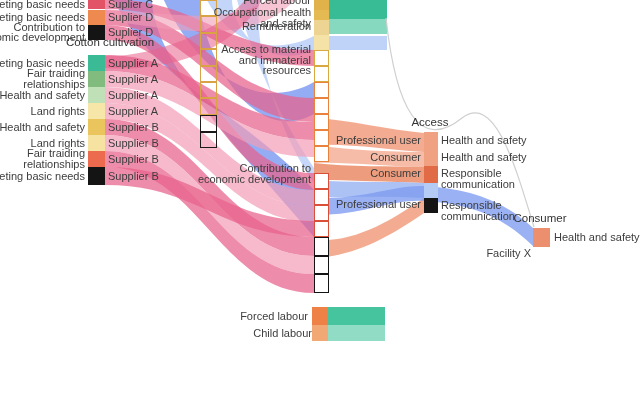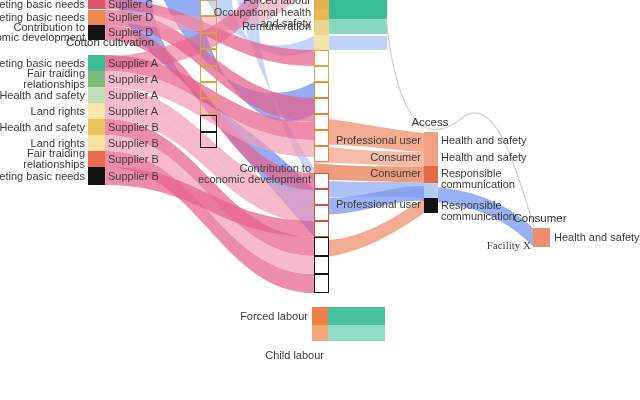--- a/index.html
+++ b/index.html
@@ -111,37 +111,40 @@
     <div class="nodebox" style="left: 314px; top: 189px; width: 15px; height: 16px; border: 1.5px solid rgb(217, 79, 56); background: rgb(255, 255, 255);"></div>
     <div class="nodebox" style="left: 314px; top: 205px; width: 15px; height: 16px; border: 1.5px solid rgb(217, 79, 56); background: rgb(255, 255, 255);"></div>
     <div class="nodebox" style="left: 314px; top: 221px; width: 15px; height: 16px; border: 1.5px solid rgb(217, 79, 56); background: rgb(255, 255, 255);"></div>
     <div class="nodebox" style="left: 314px; top: 237px; width: 15px; height: 18.7px; border: 1.5px solid rgb(20, 20, 20); background: rgb(255, 255, 255);"></div>
     <div class="nodebox" style="left: 314px; top: 255.7px; width: 15px; height: 18.7px; border: 1.5px solid rgb(20, 20, 20); background: rgb(255, 255, 255);"></div>
     <div class="nodebox" style="left: 314px; top: 274.4px; width: 15px; height: 18.7px; border: 1.5px solid rgb(20, 20, 20); background: rgb(255, 255, 255);"></div>
     <div class="lbl r" style="right: 329px; top: -5px; width: 200px;">Forced labour</div>
     <div class="lbl r" style="right: 329px; top: 7px; width: 200px;">Occupational health
 and safety</div>
     <div class="lbl r" style="right: 329px; top: 21px; width: 200px;">Remuneration</div>
+    <div class="lbl r" style="right: 329px; top: 44px; width: 200px;">Access to material
+and immaterial
+resources</div>
     <div class="lbl r" style="right: 329px; top: 163px; width: 200px;">Contribution to
 economic development</div>
     <div class="nodebox" style="left: 424px; top: 132px; width: 14px; height: 18px; background: rgb(240, 161, 130);"></div>
     <div class="lbl r" style="right: 219px; top: 135px; width: 130px;">Professional user</div>
     <div class="lbl" style="left: 441px; top: 135px; width: 125px;">Health and safety</div>
     <div class="nodebox" style="left: 424px; top: 150px; width: 14px; height: 16px; background: rgb(240, 161, 130);"></div>
     <div class="lbl r" style="right: 219px; top: 152px; width: 130px;">Consumer</div>
     <div class="lbl" style="left: 441px; top: 152px; width: 125px;">Health and safety</div>
     <div class="nodebox" style="left: 424px; top: 166px; width: 14px; height: 17px; background: rgb(224, 107, 70);"></div>
     <div class="lbl r" style="right: 219px; top: 168px; width: 130px;">Consumer</div>
     <div class="lbl" style="left: 441px; top: 168px; width: 125px;">Responsible
 communication</div>
     <div class="nodebox" style="left: 424px; top: 183px; width: 14px; height: 15px; background: rgb(179, 203, 245);"></div>
     <div class="nodebox" style="left: 424px; top: 198px; width: 14px; height: 15px; background: rgb(20, 20, 20);"></div>
     <div class="lbl r" style="right: 219px; top: 199px; width: 130px;">Professional user</div>
     <div class="lbl" style="left: 441px; top: 200px; width: 125px;">Responsible
 communication</div>
     <div class="nodebox" style="left: 533px; top: 228px; width: 17px; height: 19px; background: rgb(236, 143, 110);"></div>
-    <div class="lbl r" style="right: 109px; top: 240px; width: 80px; font-family: Liberation Serif, serif;">Facility X</div>
+    <div class="lbl r" style="right: 109px; top: 248px; width: 80px;">Facility X</div>
     <div class="lbl" style="left: 554px; top: 232px; width: 110px;">Health and safety</div>
     <div class="nodebox" style="left: 312px; top: 307px; width: 16px; height: 18px; background: rgb(237, 129, 70);"></div>
     <div class="lbl r" style="right: 332px; top: 310.5px; width: 120px;">Forced labour</div>
     <div class="nodebox" style="left: 312px; top: 325px; width: 16px; height: 16px; background: rgb(242, 168, 117);"></div>
-    <div class="lbl r" style="right: 316px; top: 327.5px; width: 120px; margin-top: 22px;">Child labour</div>
+    <div class="lbl r" style="right: 328px; top: 327.5px; width: 120px;">Child labour</div>
   </div>
 
 </body></html>

